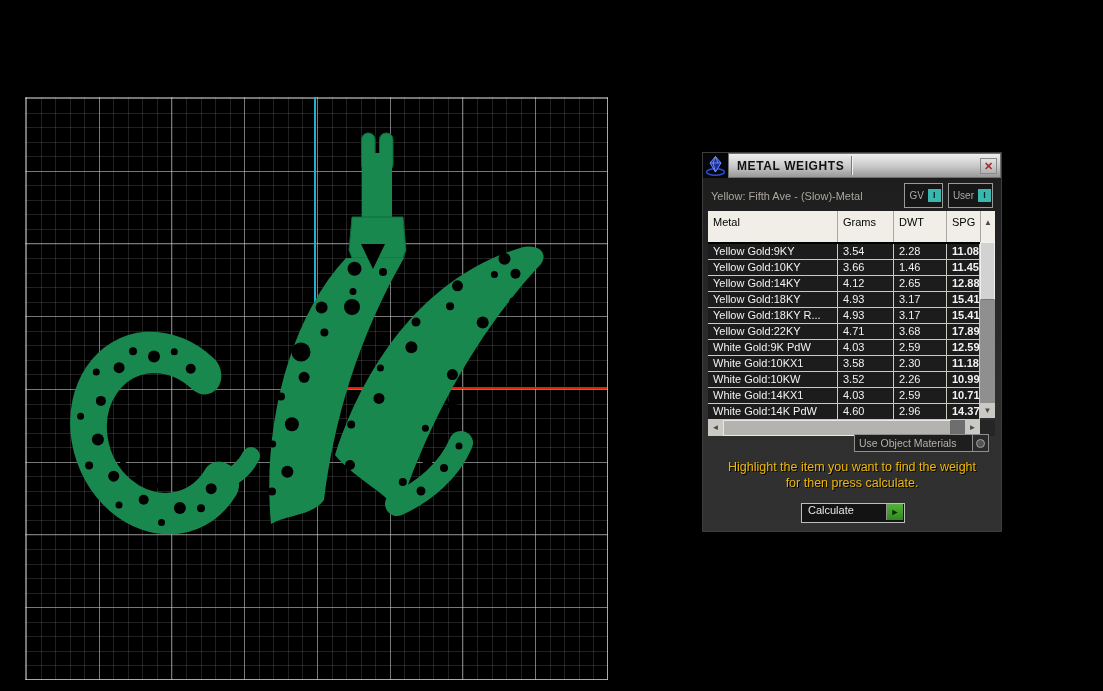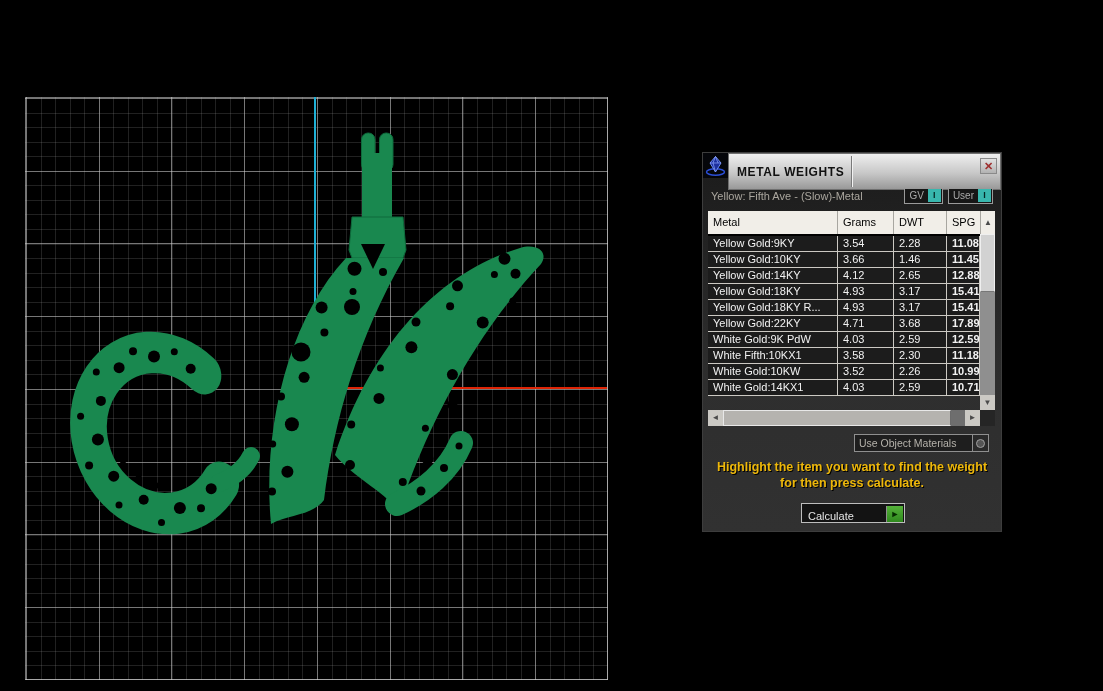--- a/index.html
+++ b/index.html
@@ -19,43 +19,43 @@
       repeating-linear-gradient(to bottom, rgba(150,150,150,.22) 0 1px, transparent 1px 14.55px);
   }
   #y-axis { position:absolute; left:314px; top:97px; width:2px; height:291px; }
   #x-axis { position:absolute; left:315px; top:387px; width:292px; height:2px; }
   #monogram-svg { position:absolute; left:0; top:0; width:650px; height:691px; }
 
   
   #panel { position:absolute; left:702px; top:152px; width:300px; height:380px;
            background:linear-gradient(#1b1b1b, #2e2e2e 60%, #313131);
            border:1px solid #3d3d3d; font-size:11px; }
-  #titlebar { position:relative; height:37px; display:flex;justify-content:center; }
+  #titlebar { position:relative; height:25px; display:flex;justify-content:center; }
   #title-icon { width:25px; height:25px; background:#05060a; flex:0 0 25px; }
   #titlebar-main { flex:1; position:relative; display:flex; align-items:center;
       background:linear-gradient(#efefef, #c7c7c7 55%, #999); border:1px solid #6f6f6f; }
   #title-text { margin-left:8px; font-size:12px; font-weight:bold; color:#111; letter-spacing:.6px; }
   #tb-divider { position:absolute; left:122px; top:2px; bottom:2px; width:1px;
       background:#7a7a7a; box-shadow:1px 0 0 #f2f2f2; }
   #close-btn { position:absolute; right:3px; top:4px; width:17px; height:16px;
       background:linear-gradient(#e2e2e2,#b2b2b2); border:1px solid #8a8a8a;
       color:#9e2f2f; font-size:11px; font-weight:bold; line-height:14px; text-align:center;
       cursor:default; }
   #library-row { position:absolute; left:8px; right:8px; top:33px; height:19px;
       display:flex; align-items:center; }
   #library-label { color:#aaa69e; font-size:11px; flex:1; }
-  .toggle-btn { height:16px; display:flex; align-items:center; background:#161616;
+  .toggle-btn { height:25px; display:flex; align-items:center; background:#161616;
       border:1px solid #9a9a9a; margin-left:5px; }
   .toggle-btn .lbl { color:#a9a9a9; font-size:10px; padding:0 4px; }
   .toggle-ind { width:13px; height:13px; margin-right:1px; background:#38b7ae; color:#062a27;
       font-size:9px; font-weight:bold; text-align:center; line-height:13px; }
 
   
   #table-wrap { position:absolute; left:5px; top:58px; width:287px; }
-  #thead { display:flex; height:23px; }
+  #thead { display:flex; height:31px; }
   .hcell { background:#f1eee8; color:#000; font-size:11px; line-height:23px;
       padding-left:5px; border-right:1px solid #a8a6a0; overflow:hidden; white-space:nowrap; }
   .c0{width:130px;} .c1{width:56px;} .c2{width:53px;} .c3{width:33px; border-right:none;}
   .scrollcell { width:15px; background:#f1eee8; color:#4a4a4a; font-size:8px;
       text-align:center; line-height:23px; border-left:1px solid #a8a6a0; }
   #tbody-row { display:flex; }
   #tbody { width:272px; border-top:2px solid #000; }
   .trow { display:flex; height:16px; }
   .cell { background:#1c1c1c; color:#f2f2f2; font-size:11px; line-height:14px;
       padding-left:5px; border-right:1px solid #ccc9c3; border-bottom:1px solid #ccc9c3;
@@ -73,24 +73,24 @@
 
   
   #use-materials { position:absolute; left:151px; top:281px; width:135px; height:18px;
       background:#1e1e1e; border:1px solid #8f8f8f; display:flex; align-items:center; }
   #use-materials .lbl { flex:1; color:#b5b2ab; font-size:10.5px; padding-left:4px;
       white-space:nowrap; overflow:hidden; }
   #radio-box { width:16px; height:16px; border-left:1px solid #8f8f8f; background:#2a2a2a;
       display:flex; align-items:center; justify-content:center; }
   #radio-circle { width:9px; height:9px; border-radius:50%; border:1px solid #a0a0a0; background:#555; }
   #instructions { position:absolute; left:0; right:0; top:306px; text-align:center;
-      color:#edb70a; font-weight:bold; font-size:12.5px; line-height:16px;
+      color:#edb70a; font-weight:normal; font-size:12.5px; line-height:16px;
       text-shadow:1px 1px 0 #000; }
   #calc-btn { position:absolute; left:98px; top:350px; width:104px; height:20px;
-      background:#131313; border:1px solid #bdbdbd; display:flex; align-items:flex-end; }
+      background:#131313; border:1px solid #bdbdbd; display:flex; align-items:flex-start; }
   #calc-btn .lbl { flex:1; color:#e4e4e4; font-size:11px; padding-left:6px; }
   #calc-play { width:17px; height:16px; margin-right:1px; background:linear-gradient(#55b13a,#2f8a1e);
       color:#062d00; font-size:9px; text-align:center; line-height:16px; border-left:1px solid #8f8f8f; }
 </style>
 </head>
 <body>
 
 <div id="stage">
 
   <div id="viewport">
@@ -248,36 +248,42 @@
               <div class="cell c2">3.68</div>
               <div class="cell c3">17.89</div>
             </div>
             <div class="trow">
               <div class="cell c0">White Gold:9K PdW</div>
               <div class="cell c1">4.03</div>
               <div class="cell c2">2.59</div>
               <div class="cell c3">12.59</div>
             </div>
             <div class="trow">
-              <div class="cell c0">White Fifth:10KX1</div>
+              <div class="cell c0">White Gold:10KX1</div>
               <div class="cell c1">3.58</div>
               <div class="cell c2">2.30</div>
               <div class="cell c3">11.18</div>
             </div>
             <div class="trow">
               <div class="cell c0">White Gold:10KW</div>
               <div class="cell c1">3.52</div>
               <div class="cell c2">2.26</div>
               <div class="cell c3">10.99</div>
             </div>
             <div class="trow">
               <div class="cell c0">White Gold:14KX1</div>
               <div class="cell c1">4.03</div>
               <div class="cell c2">2.59</div>
               <div class="cell c3">10.71</div>
+            </div>
+            <div class="trow">
+              <div class="cell c0">White Gold:14K PdW</div>
+              <div class="cell c1">4.60</div>
+              <div class="cell c2">2.96</div>
+              <div class="cell c3">14.37</div>
             </div>
           </div>
         <div id="vscroll">
           <div id="vthumb"></div>
           <div id="vtrack"></div>
           <div id="vdown">
             <span>▼</span>
           </div>
         </div>
       </div>

